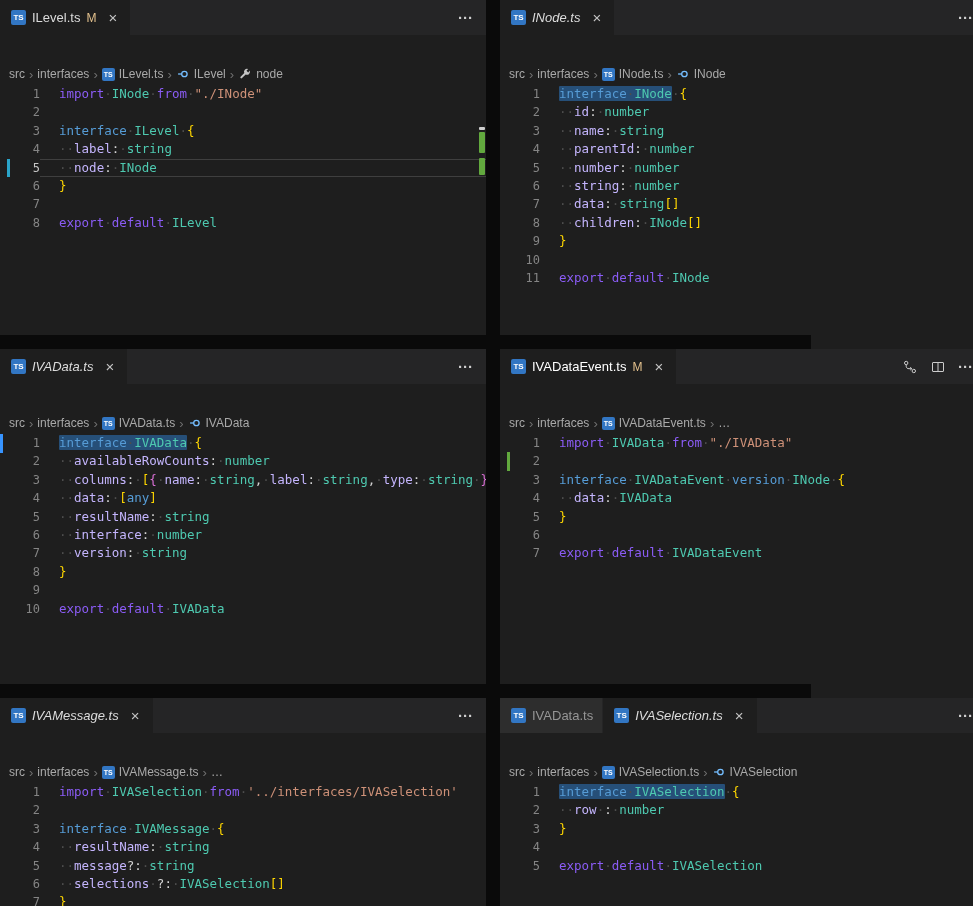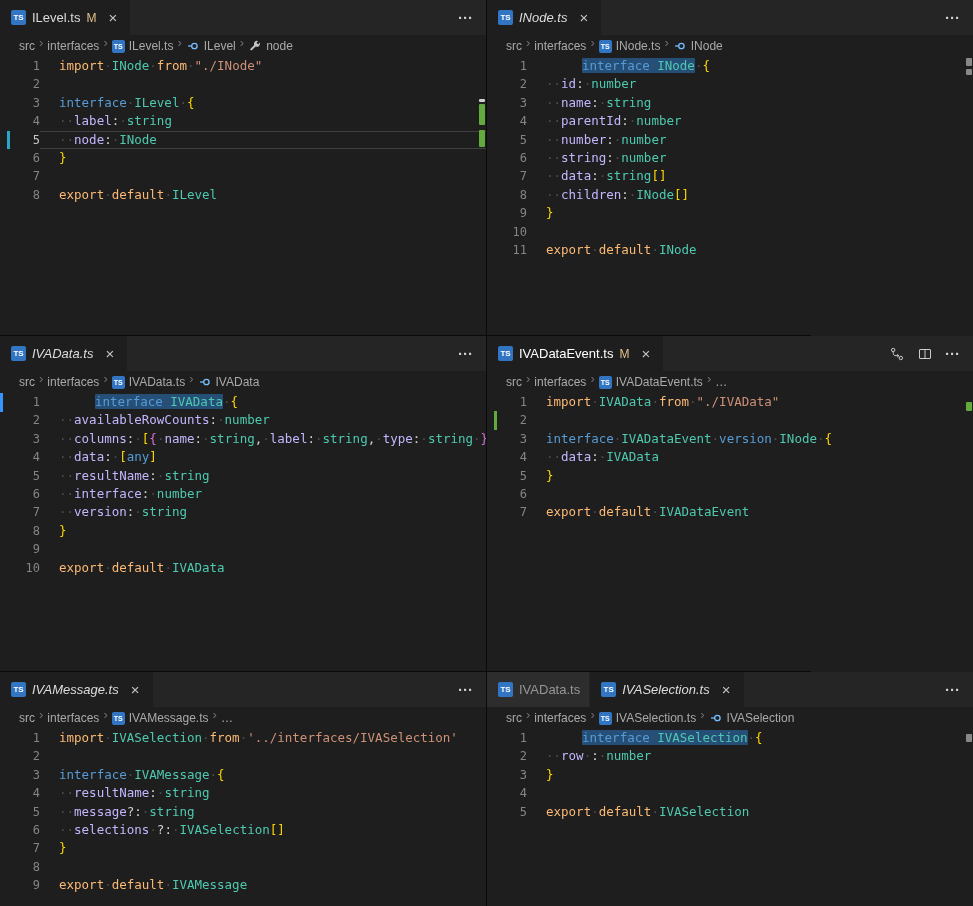--- a/index.html
+++ b/index.html
@@ -1,49 +1,49 @@
 <!DOCTYPE html>
 <html><head>
 <meta charset="utf-8">
 <style>
   *{box-sizing:border-box;margin:0;padding:0;}
   html,body{width:973px;height:906px;overflow:hidden;}
   body{background:#1e1e1e;font-family:"Liberation Sans",sans-serif;}
-  #grid{display:grid;grid-template-columns:486px 486px;grid-template-rows:335px 335px 234px;gap:1px;background:#0a0a0a;width:811px;height:906px;}
+  #grid{display:grid;grid-template-columns:486px 486px;grid-template-rows:335px 335px 234px;gap:14px;background:#0a0a0a;width:811px;height:906px;}
   .pane{background:#1e1e1e;display:flex;flex-direction:column;overflow:hidden;}
   .tabbar{height:35px;flex:none;background:#252526;display:flex;justify-content:space-between;}
   .tabs{display:flex;}
   .tab{display:flex;align-items:center;gap:6px;padding:0 9px 0 11px;font-size:13px;background:#2d2d2d;color:#969696;border-right:1px solid #252526;cursor:pointer;white-space:nowrap;}
   .tab.act{background:#1e1e1e;color:#dcdcdc;}
   .pane.focused .tab.act{color:#ffffff;}
   .tab.it .tlabel{font-style:italic;}
   .mod{color:#e2c08d;font-size:12px;}
   .close{color:#c5c5c5;font-size:15px;line-height:1;width:17px;height:17px;display:flex;align-items:center;justify-content:center;border-radius:4px;margin-left:2px;}
   .actions{display:flex;align-items:center;gap:12px;padding:0 13px 0 6px;}
   .abtn{display:inline-flex;align-items:center;color:#cfcfcf;cursor:pointer;}
   .more{font-size:15px;font-weight:bold;}
   .ticon{width:15px;height:15px;flex:none;border-radius:2px;background:#3276c3;color:#ffffff;font-weight:bold;font-size:8px;display:inline-flex;align-items:center;justify-content:center;}
-  .bc{height:22px;flex:none;display:flex;padding-left:19px;font-size:12px;color:#a9a9a9;background:#1e1e1e;}
+  .bc{height:22px;flex:none;display:flex;align-items:center;padding-left:9px;font-size:12px;color:#a9a9a9;background:#1e1e1e;margin-top:28px;}
   .bc .ticon{width:13px;height:13px;font-size:7px;}
   .bc-item{display:flex;align-items:center;gap:4px;cursor:pointer;white-space:nowrap;}
   .bci{display:inline-flex;align-items:center;}
   .bc-sep{color:#6f6f6f;margin:0 4px;font-size:13px;}
   .editor{flex:1;position:relative;overflow:hidden;font-family:"DejaVu Sans Mono","Liberation Mono",monospace;font-size:12.5px;}
   .row{display:flex;height:18.4px;line-height:18.4px;position:relative;white-space:pre;}
   .ln{width:40px;flex:none;text-align:right;color:#858585;font-size:12px;}
   .row.cur .ln{color:#c6c6c6;}
   .code{flex:1;padding-left:19px;}
   .row.cur .code{box-shadow:inset 0 1px 0 #3f3f3f, inset 0 -1px 0 #3f3f3f;}
-  .sel{background:#264f78;border-radius:1px;margin-left:36px;}
+  .sel{background:#264f78;border-radius:1px;}
   .gut{position:absolute;left:7px;top:0;height:100%;width:3px;}
   .gut.mod{background:#2aa4c9;}
   .gut.add{background:#62a93e;}
   .ov{position:absolute;right:1px;width:6px;border-radius:1px;}
   .lbar{position:absolute;left:0;width:3px;}
-  .k1{color:#fdba74}.k2{color:#569cd6}.ty{color:#4ec9b0}.pr{color:#c4b5fd}.st{color:#ce9178}
+  .k1{color:#8b5cf6}.k2{color:#569cd6}.ty{color:#4ec9b0}.pr{color:#c4b5fd}.st{color:#ce9178}
   .b1{color:#ffd700}.b2{color:#da70d6}.pu{color:#d4d4d4}.ws{color:#4d4d4d}
 </style>
 </head>
 <body>
 
 <div id="grid">
     <section class="pane">
       <div class="tabbar">
         <div class="tabs">
           <div class="tab act">

